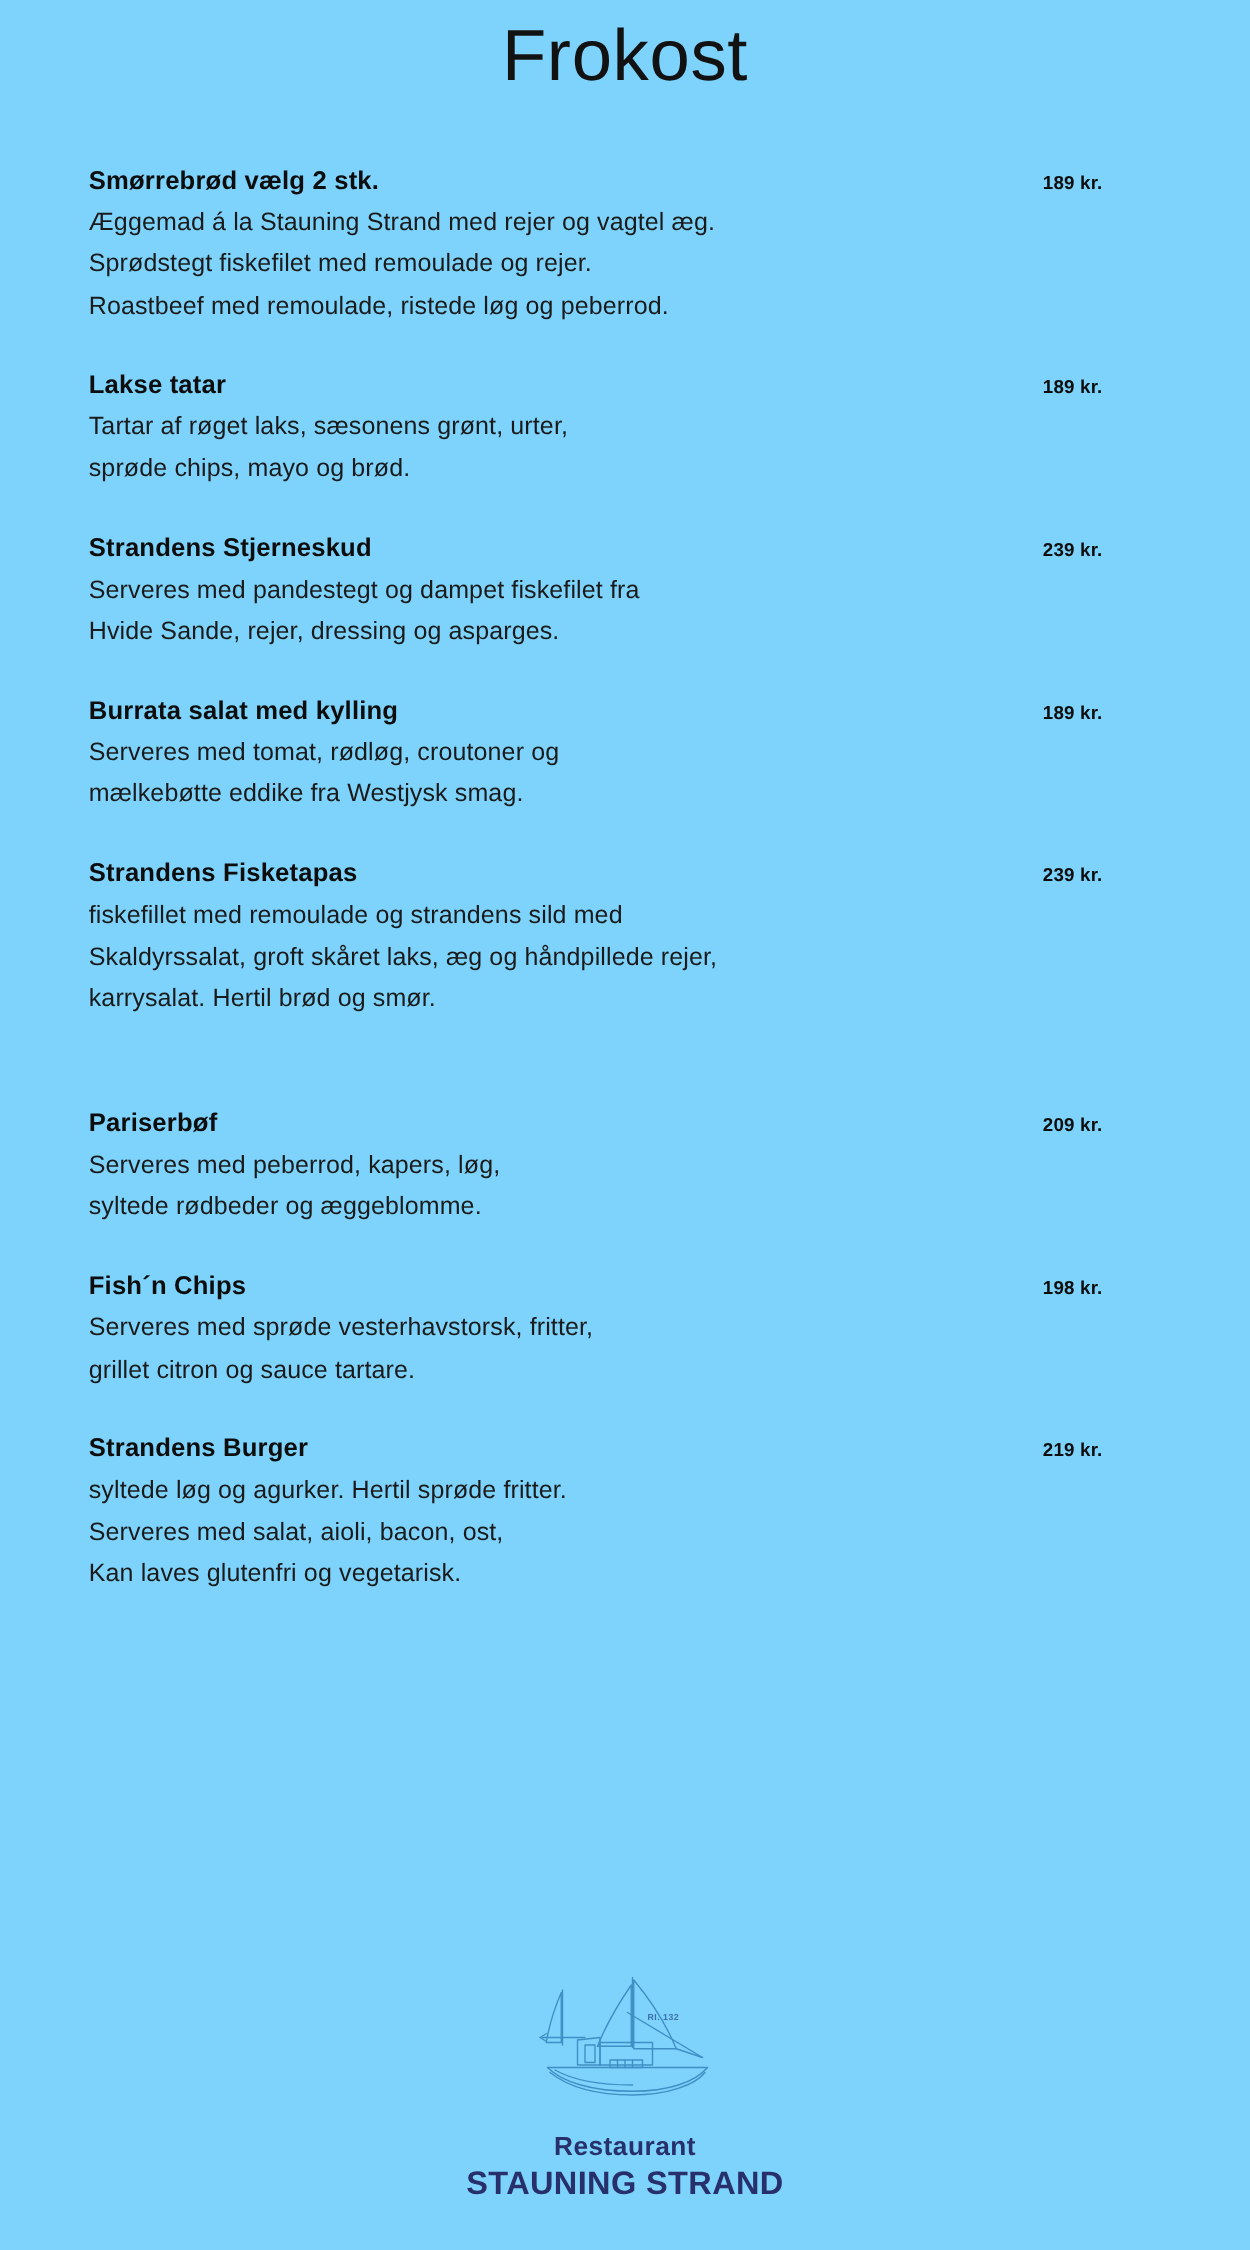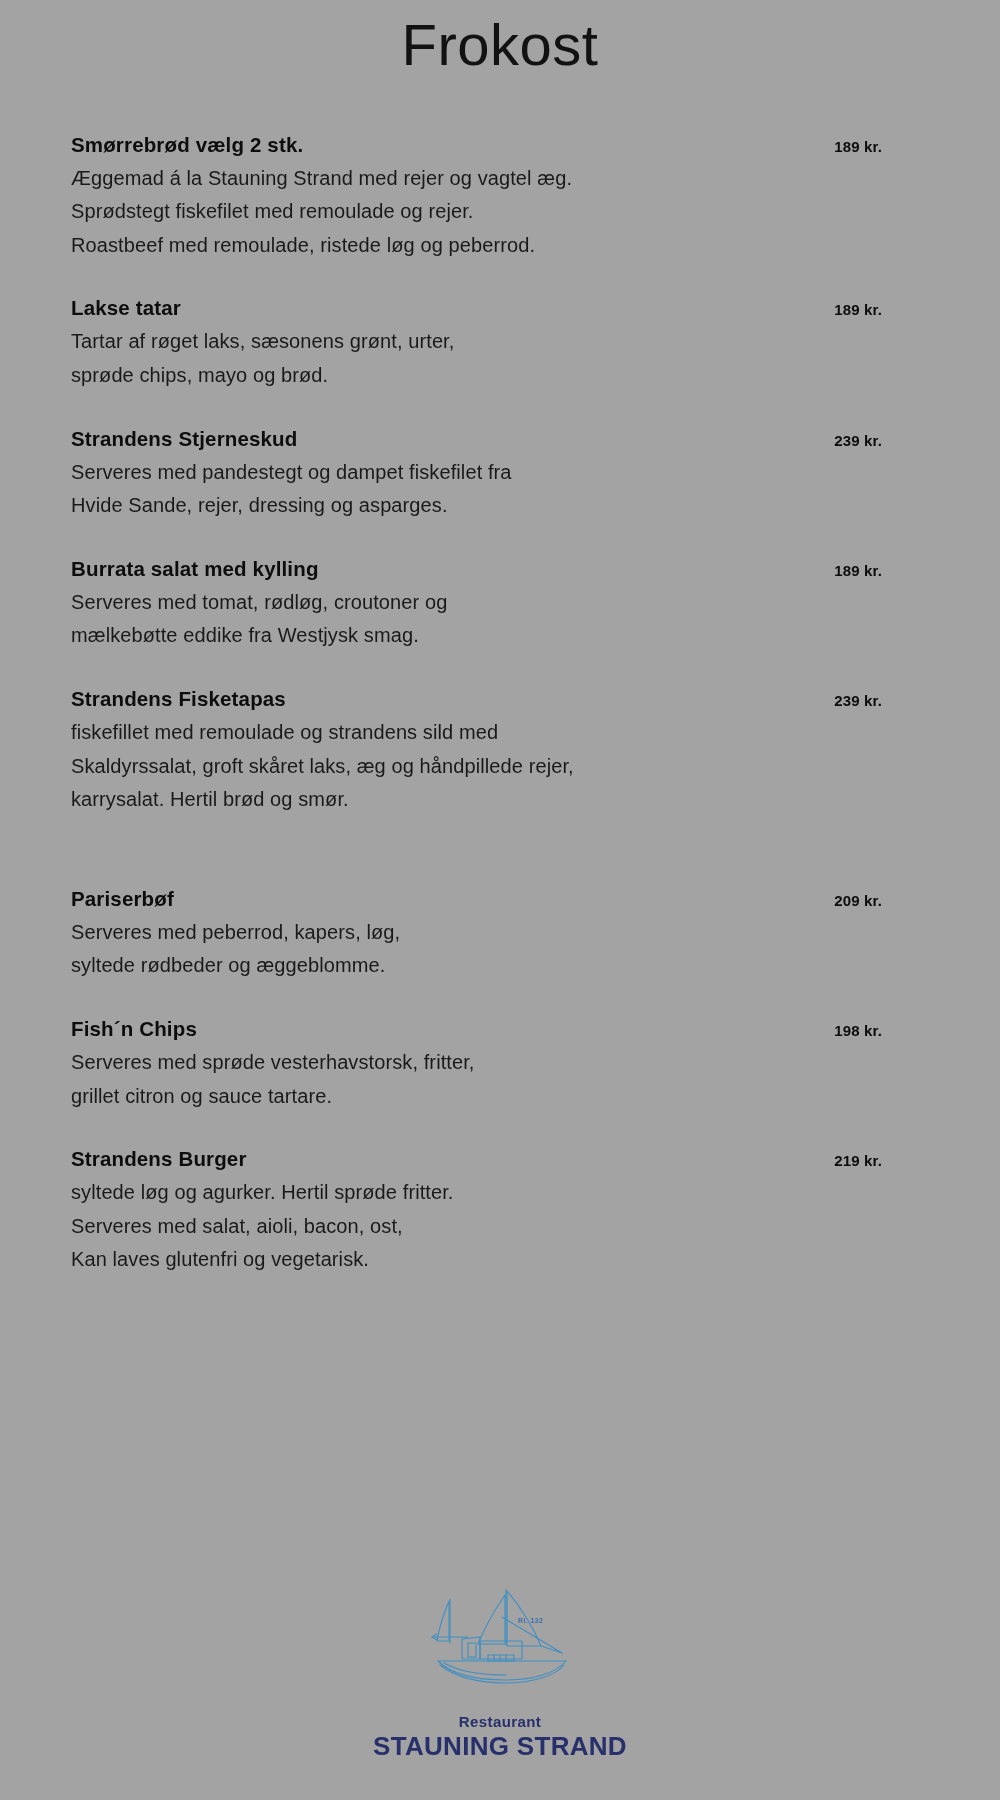--- a/index.html
+++ b/index.html
@@ -12,21 +12,21 @@
     height: 1800px;
     font-family: "Liberation Sans", sans-serif;
     color: #111111;
     -webkit-font-smoothing: antialiased;
   }
   .page {
     position: relative;
     width: 1000px;
     height: 1800px;
     box-sizing: border-box;
-    background: #a3a3a3;
+    background: #7dd3fc;
     overflow: hidden;
   }
 
   
   .menu-header {
     padding-top: 14px;
     text-align: center;
   }
   .menu-title {
     font-size: 58px;
@@ -93,21 +93,21 @@
     left: 0;
     right: 0;
     bottom: 38px;
     text-align: center;
   }
   .logo-boat {
     display: block;
     margin: 0 auto;
   }
   .logo-restaurant {
-    font-size: 15px;
+    font-size: 21px;
     font-weight: 600;
     letter-spacing: 0.4px;
     color: #27306b;
     margin-top: 16px;
   }
   .logo-name {
     font-size: 26px;
     font-weight: 700;
     letter-spacing: 0.3px;
     color: #27306b;

